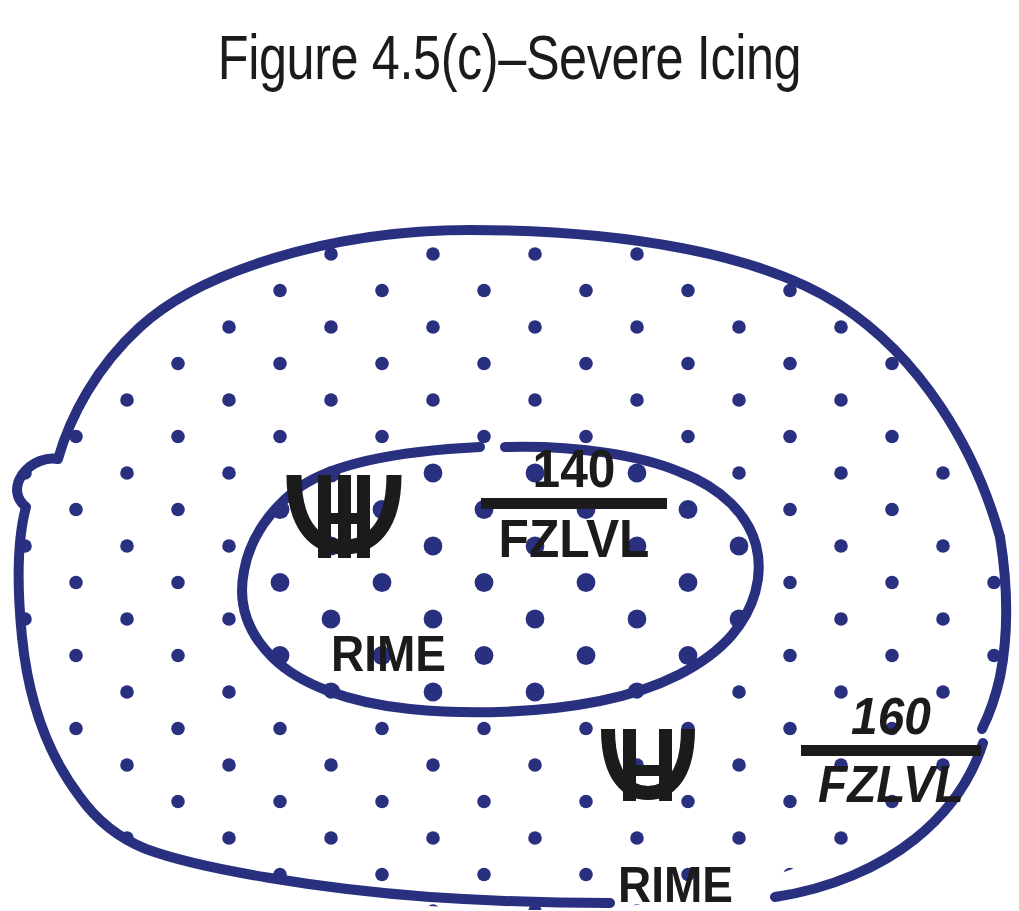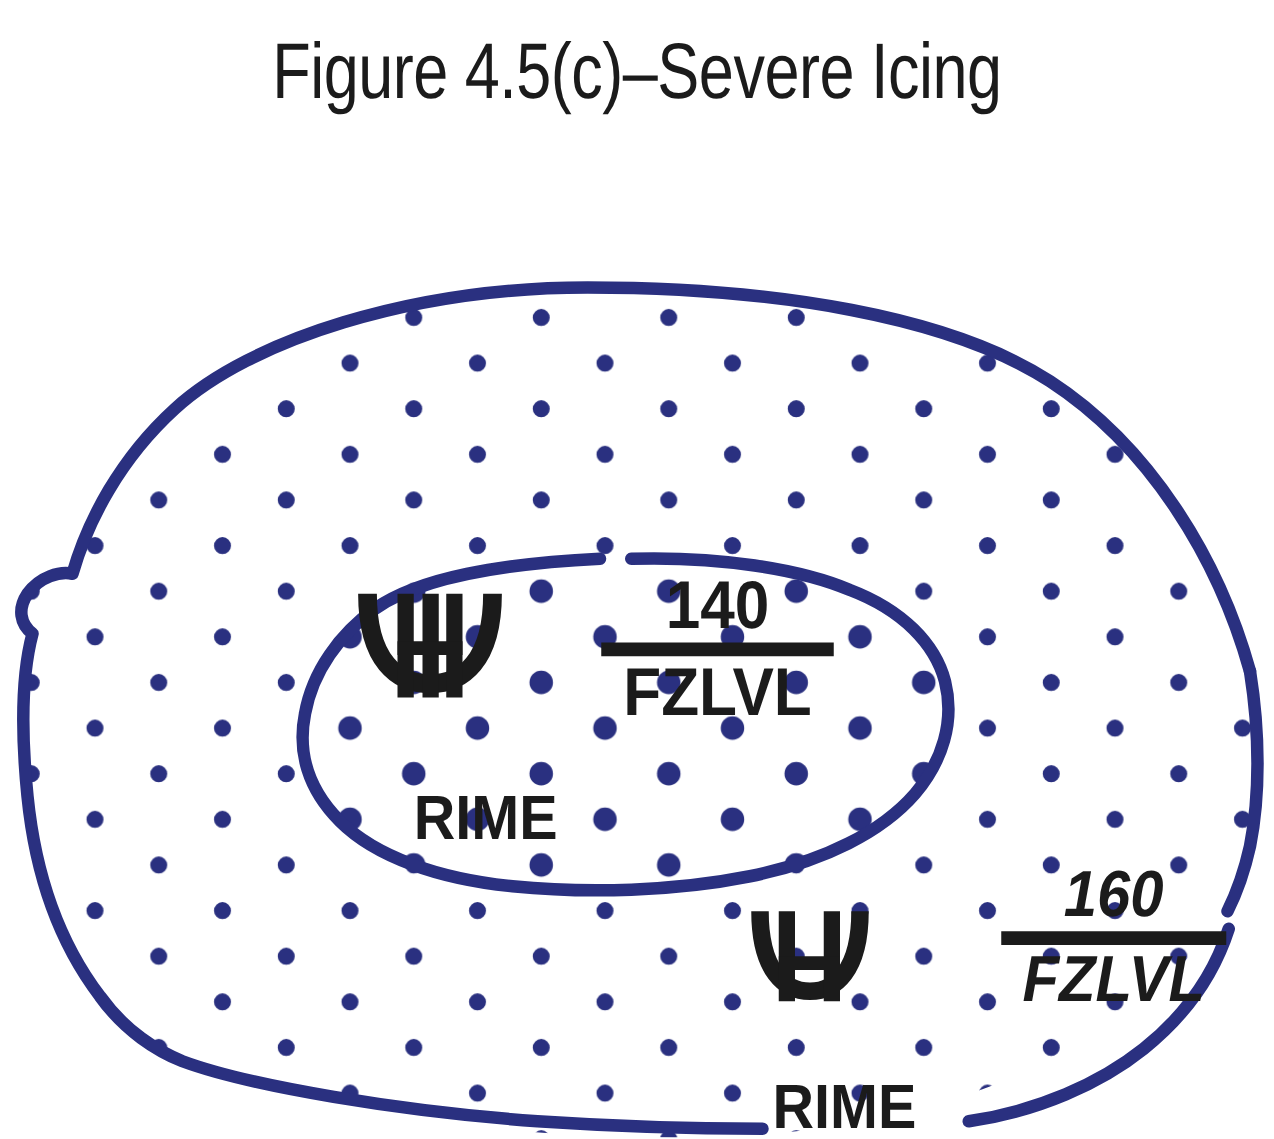--- a/index.html
+++ b/index.html
@@ -155,21 +155,21 @@
     </g>
 
     <g>
       <path d="M 608,712 C 608,760 628,776 648,776 C 668,776 688,760 688,712" fill="none" stroke="#1b1b1b" stroke-width="14" stroke-linecap="butt"></path>
       <rect x="623" y="712" width="13" height="72" fill="#1b1b1b"></rect>
       <rect x="659" y="712" width="13" height="72" fill="#1b1b1b"></rect>
       <rect x="623" y="748" width="49" height="11" fill="#1b1b1b"></rect>
     </g>
   </svg>
 
-  <div class="frac" style="left:474px;top:440px;width:200px;">
+  <div class="frac" style="left:474px;top:424px;width:200px;">
     <div class="num" style="font-size:54px;">140</div>
     <div class="bar" style="width:186px;height:11px;"></div>
     <div class="den" style="font-size:54px;">FZLVL</div>
   </div>
 
   <div class="frac" style="left:795px;top:673px;width:192px;font-style:italic;">
     <div class="num" style="font-size:52px;">160</div>
     <div class="bar" style="width:180px;height:11px;"></div>
     <div class="den" style="font-size:52px;">FZLVL</div>
   </div>

